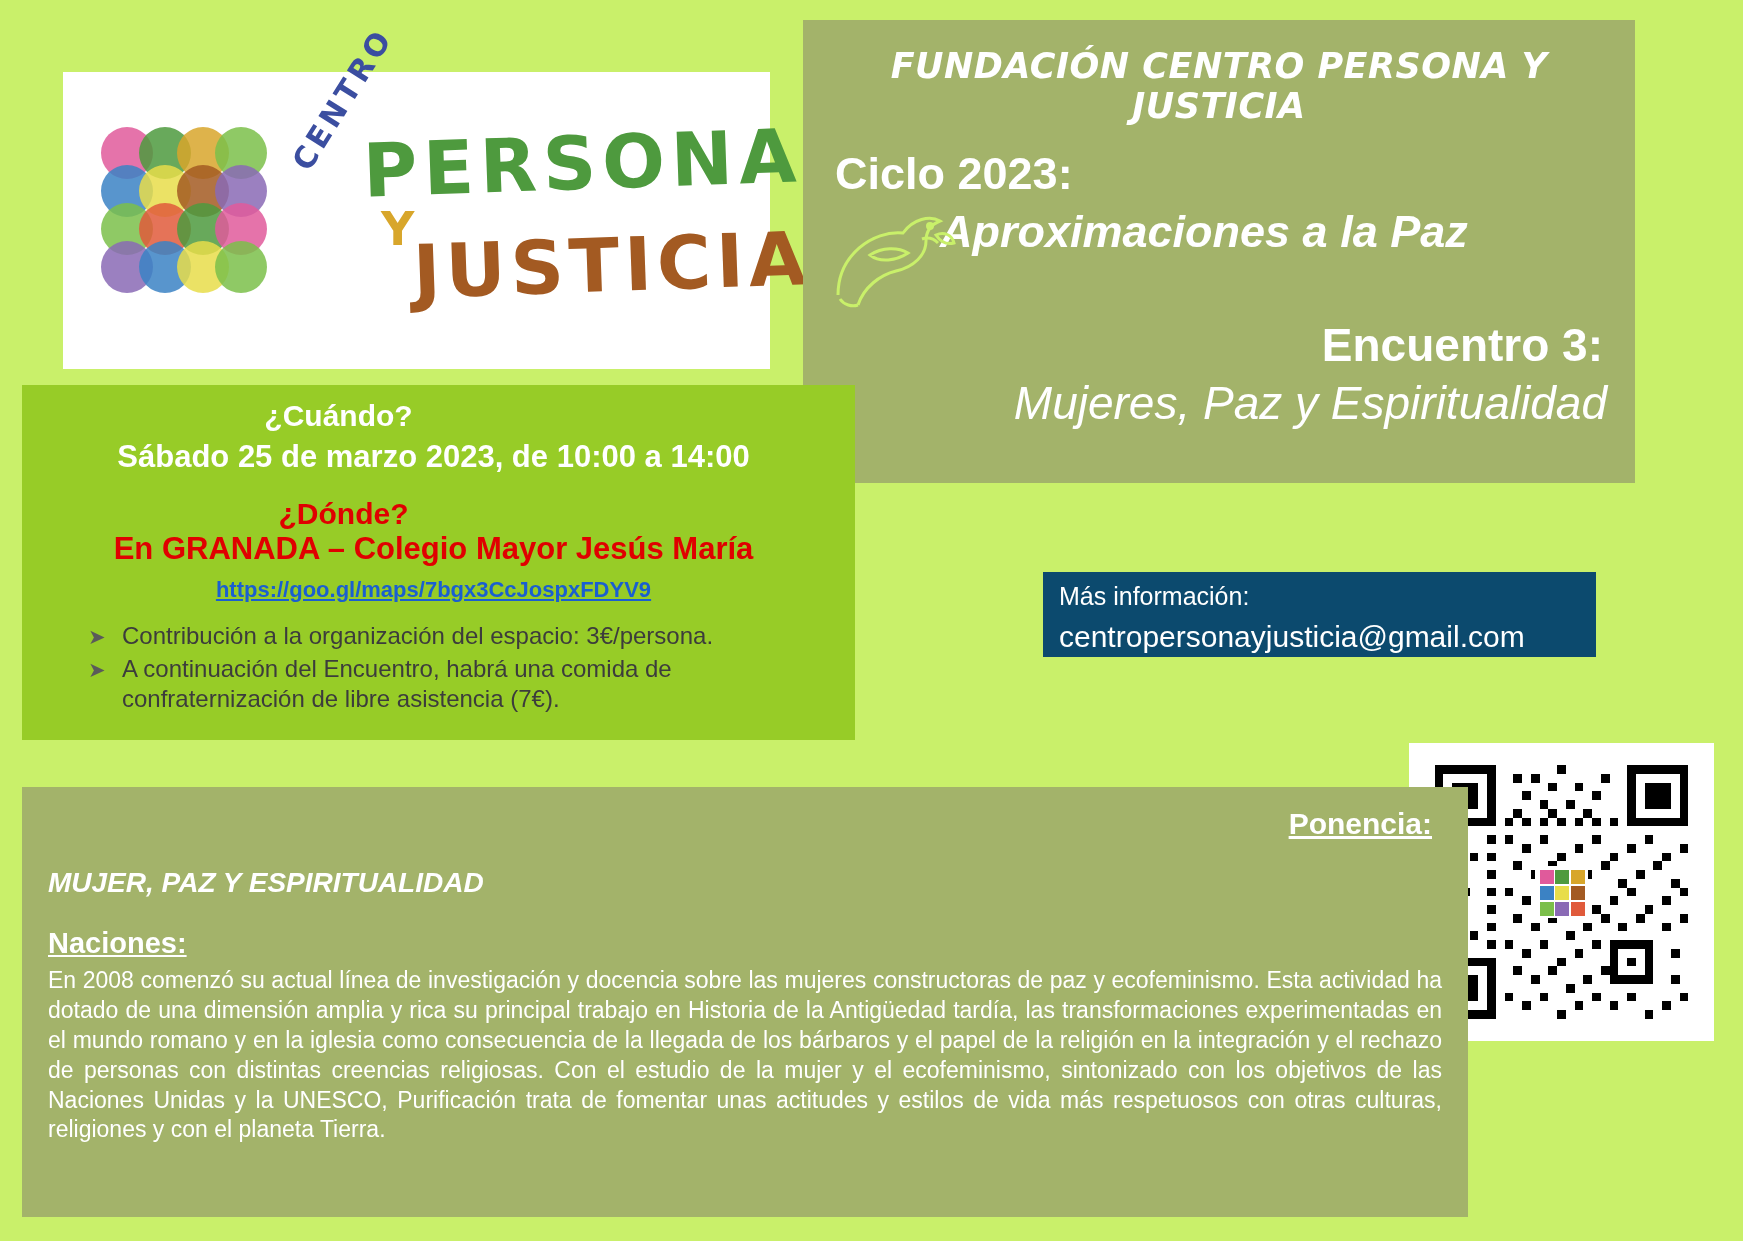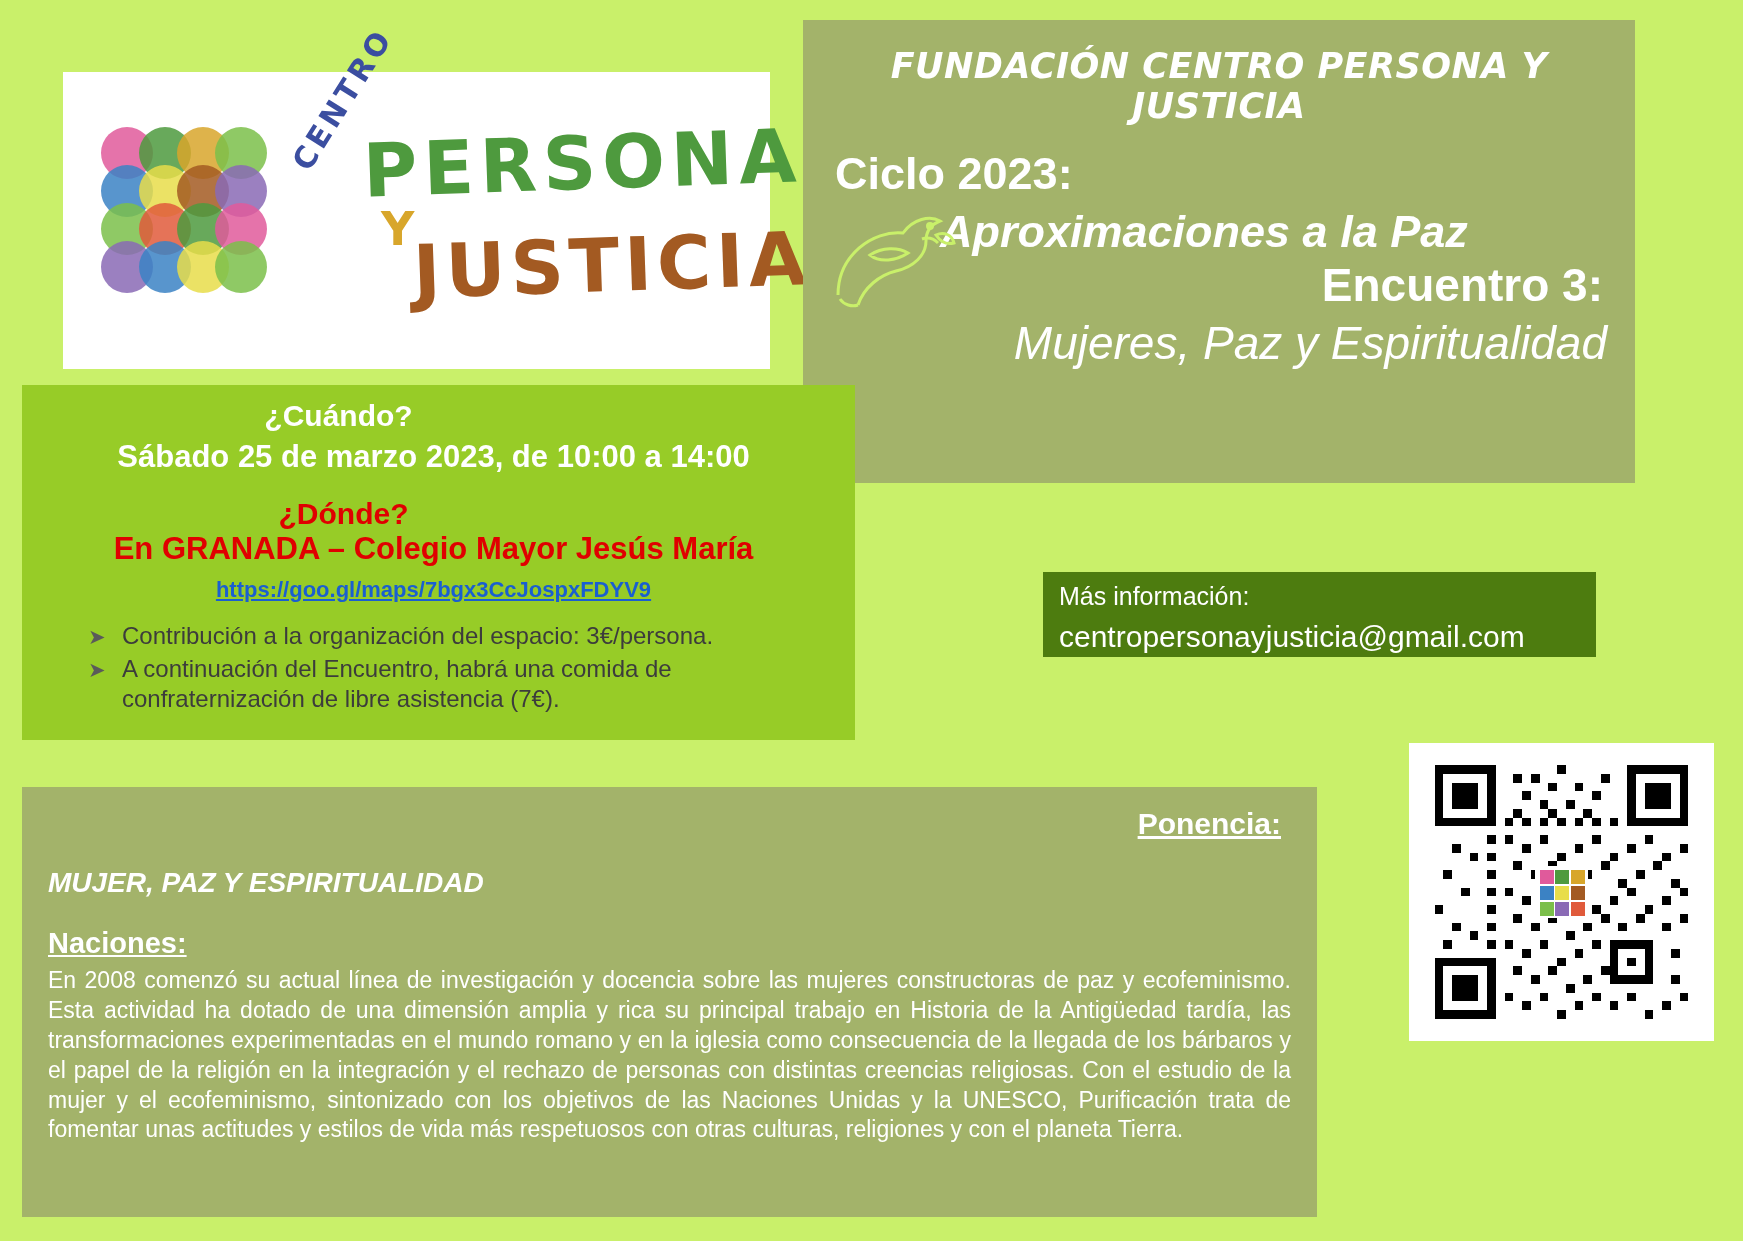--- a/index.html
+++ b/index.html
@@ -119,20 +119,21 @@
     font-size: 45px;
     font-weight: bold;
     font-style: italic;
     margin-top: 6px;
     margin-left: 115px;
   }
   .encuentro {
     font-size: 46px;
     font-weight: bold;
     text-align: right;
+    margin-top: 60px;
     padding-right: 10px;
   }
   .encuentro-sub {
     font-size: 46px;
     font-weight: normal;
     font-style: italic;
     text-align: right;
     margin-top: 4px;
     padding-right: 6px;
   }
@@ -216,21 +217,21 @@
     padding-top: 3px;
   }
 
   
   .info-box {
     position: absolute;
     left: 1043px;
     top: 572px;
     width: 553px;
     height: 85px;
-    background: #4d7c0f;
+    background: #0c4a6e;
     color: #ffffff;
     box-sizing: border-box;
     padding: 10px 16px;
   }
   .info-line1 { font-size: 25px; }
   .info-line2 { font-size: 30px; margin-top: 9px; }
 
   
   .qr-box {
     position: absolute;
@@ -247,21 +248,21 @@
     height: 100%;
     position: relative;
     background: #ffffff;
   }
 
   
   .bottom-box {
     position: absolute;
     left: 22px;
     top: 787px;
-    width: 1295px;
+    width: 1446px;
     height: 430px;
     background: #a3b36a;
     color: #ffffff;
     box-sizing: border-box;
     padding: 16px 26px;
   }
   .ponencia-label {
     text-align: right;
     font-size: 30px;
     font-weight: bold;

